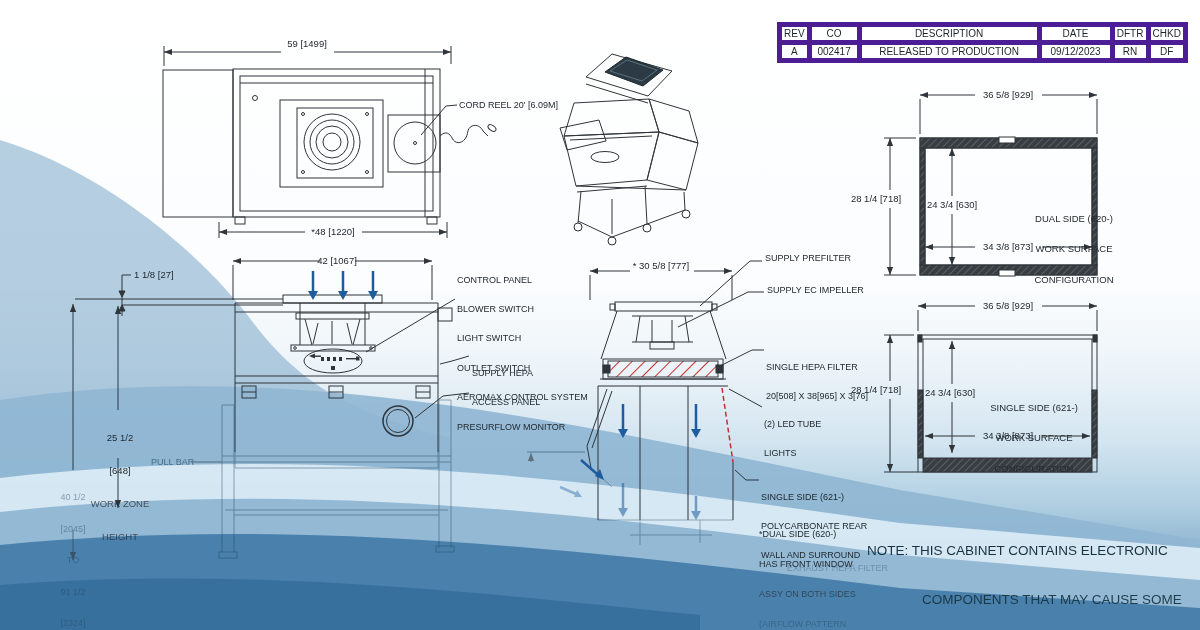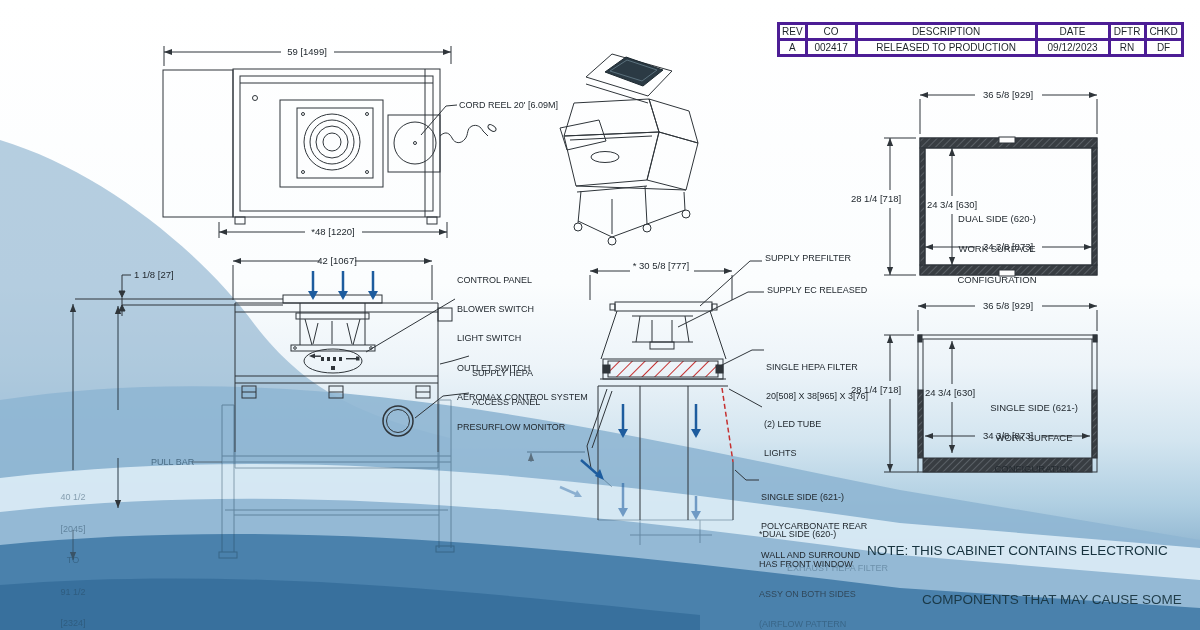--- a/index.html
+++ b/index.html
@@ -6,21 +6,21 @@
   .stage{position:relative;width:1200px;height:630px;overflow:hidden;
          font-family:"Liberation Sans",sans-serif;background:#fff;}
   .stage svg{position:absolute;left:0;top:0;}
   .lbl{position:absolute;font-size:9px;line-height:9.8px;color:#232a30;white-space:pre;}
   .dim{font-size:9.5px;text-align:right;}
   .c{transform:translateX(-50%);text-align:center;}
   .f75{opacity:.75}.f65{opacity:.65}.f55{opacity:.55}.f45{opacity:.45}.f35{opacity:.35}
   .blue{color:#24455c;}
   .rev{position:absolute;left:777px;top:22px;border-collapse:collapse;table-layout:fixed;
        font-size:10px;color:#1d242a;background:#fff;}
-  .rev th,.rev td{border:3px solid #4c1d95;padding:0 2px;height:13px;font-weight:400;
+  .rev th,.rev td{border:5px solid #4c1d95;padding:0 2px;height:13px;font-weight:400;
        text-align:center;overflow:hidden;white-space:nowrap;}
   .note{position:absolute;left:867px;top:510px;font-size:13.5px;line-height:16.4px;
         color:#17333f;white-space:pre;}
   .note .ind{margin-left:55px;}
   .wz{line-height:11px;font-size:9.5px;}
   .hr{line-height:10.5px;}
   .ds{line-height:10px;}
   .wslbl{font-size:9.5px;line-height:10.3px;}
 </style>
 </head>
@@ -350,50 +350,56 @@
     <td>A</td>
     <td>002417</td>
     <td>RELEASED TO PRODUCTION</td>
     <td>09/12/2023</td>
     <td>RN</td>
     <td>DF</td>
   </tr>
 </tbody>
     </table>
 
-<div class="lbl c dim" style="left:307px;top:47px">59 [1499]</div>
+<div class="lbl c dim" style="left:307px;top:39px">59 [1499]</div>
 <div class="lbl c dim" style="left:333px;top:227px">*48 [1220]</div>
 <div class="lbl" style="left:459px;top:101px">CORD REEL 20' [6.09M]</div>
 
 <div class="lbl c dim" style="left:337px;top:256px">42 [1067]</div>
 <div class="lbl dim" style="left:134px;top:270px">1 1/8 [27]</div>
 <div class="lbl" style="left:472px;top:349px">
   <div>SUPPLY HEPA</div>
   <div>ACCESS PANEL</div>
 </div>
 <div class="lbl" style="left:457px;top:256px">
   <div>CONTROL PANEL</div>
   <div>BLOWER SWITCH</div>
   <div>LIGHT SWITCH</div>
   <div>OUTLET SWITCH</div>
   <div>AEROMAX CONTROL SYSTEM</div>
   <div>PRESURFLOW MONITOR</div>
 </div>
+<div class="lbl c wz" style="left:120px;top:410px">
+  <div>25 1/2</div>
+  <div>[648]</div>
+  <div class="f75">WORK ZONE</div>
+  <div class="f75">HEIGHT</div>
+</div>
 <div class="lbl c hr blue f45" style="left:73px;top:471px">
   <div>40 1/2</div>
   <div>[2045]</div>
   <div>TO</div>
   <div>91 1/2</div>
   <div>[2324]</div>
 </div>
 <div class="lbl blue f65" style="left:151px;top:458px">PULL BAR</div>
 
 <div class="lbl c dim" style="left:661px;top:261px">* 30 5/8 [777]</div>
 <div class="lbl" style="left:765px;top:254px">SUPPLY PREFILTER</div>
-<div class="lbl" style="left:767px;top:286px">SUPPLY EC RELEASED</div>
+<div class="lbl" style="left:767px;top:286px">SUPPLY EC IMPELLER</div>
 <div class="lbl" style="left:766px;top:343px">
   <div>SINGLE HEPA FILTER</div>
   <div>20[508] X 38[965] X 3[76]</div>
 </div>
 <div class="lbl" style="left:764px;top:400px">
   <div>(2) LED TUBE</div>
   <div>LIGHTS</div>
 </div>
 <div class="lbl" style="left:761px;top:473px">
   <div>SINGLE SIDE (621-)</div>
@@ -405,21 +411,21 @@
   <div>HAS FRONT WINDOW</div>
   <div class="f65">ASSY ON BOTH SIDES</div>
   <div class="f45 blue">(AIRFLOW PATTERN</div>
   
 </div>
 <div class="lbl blue f35" style="left:787px;top:564px">EXHAUST HEPA FILTER</div>
 
 <div class="lbl c dim" style="left:1008px;top:90px">36 5/8 [929]</div>
 <div class="lbl c dim" style="left:876px;top:194px">28 1/4 [718]</div>
 <div class="lbl c dim" style="left:952px;top:200px">24 3/4 [630]</div>
-<div class="lbl c wslbl" style="left:997px;top:193px">
+<div class="lbl c wslbl" style="left:1074px;top:193px">
   <div>DUAL SIDE (620-)</div>
   <div>WORK SURFACE</div>
   <div>CONFIGURATION</div>
 </div>
 <div class="lbl c dim" style="left:1008px;top:242px">34 3/8 [873]</div>
 
 <div class="lbl c dim" style="left:1008px;top:301px">36 5/8 [929]</div>
 <div class="lbl c dim" style="left:876px;top:385px">28 1/4 [718]</div>
 <div class="lbl c dim" style="left:950px;top:388px">24 3/4 [630]</div>
 <div class="lbl c wslbl" style="left:1034px;top:382px">

